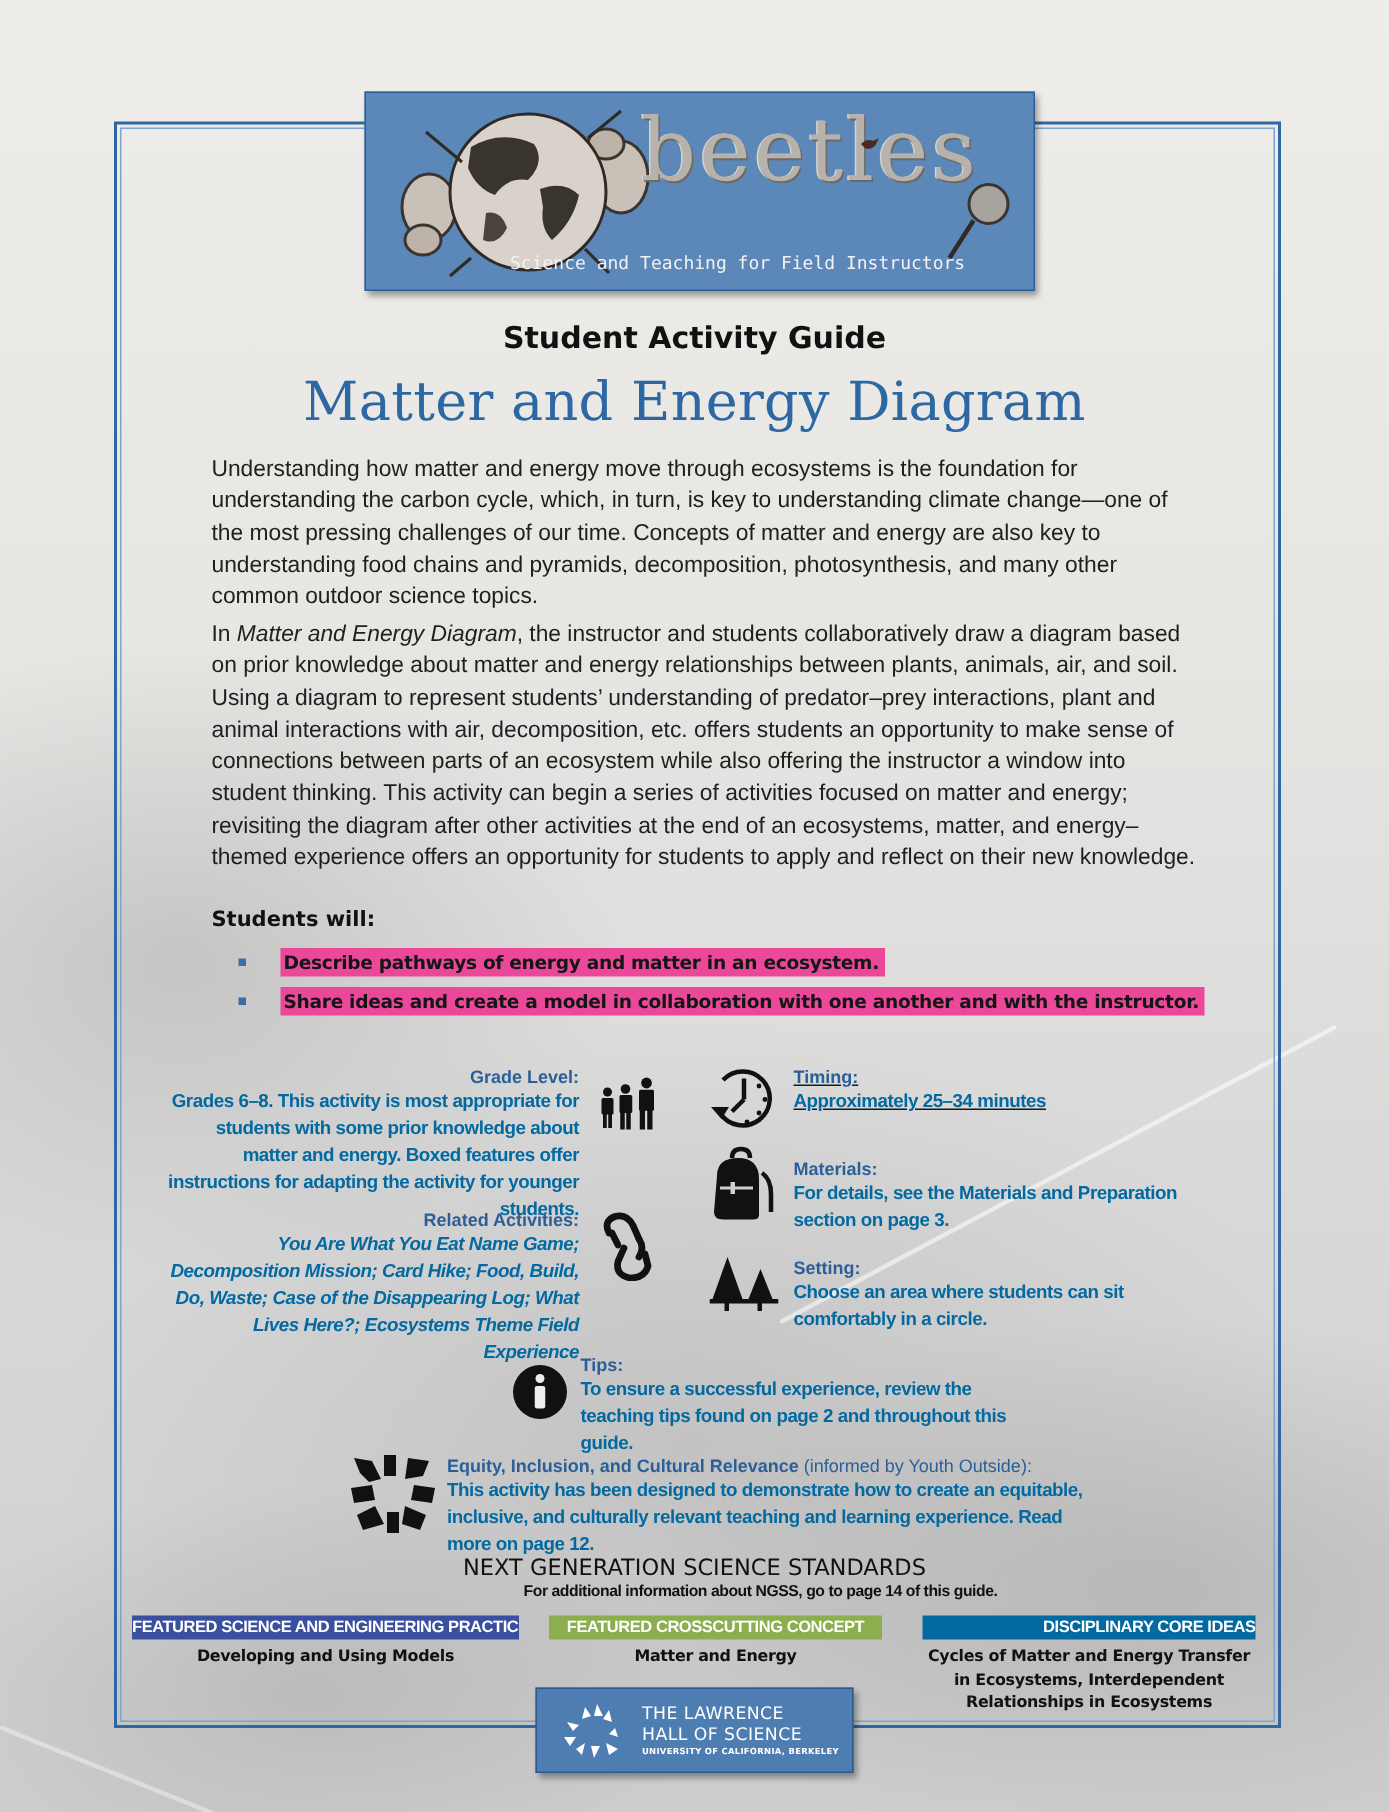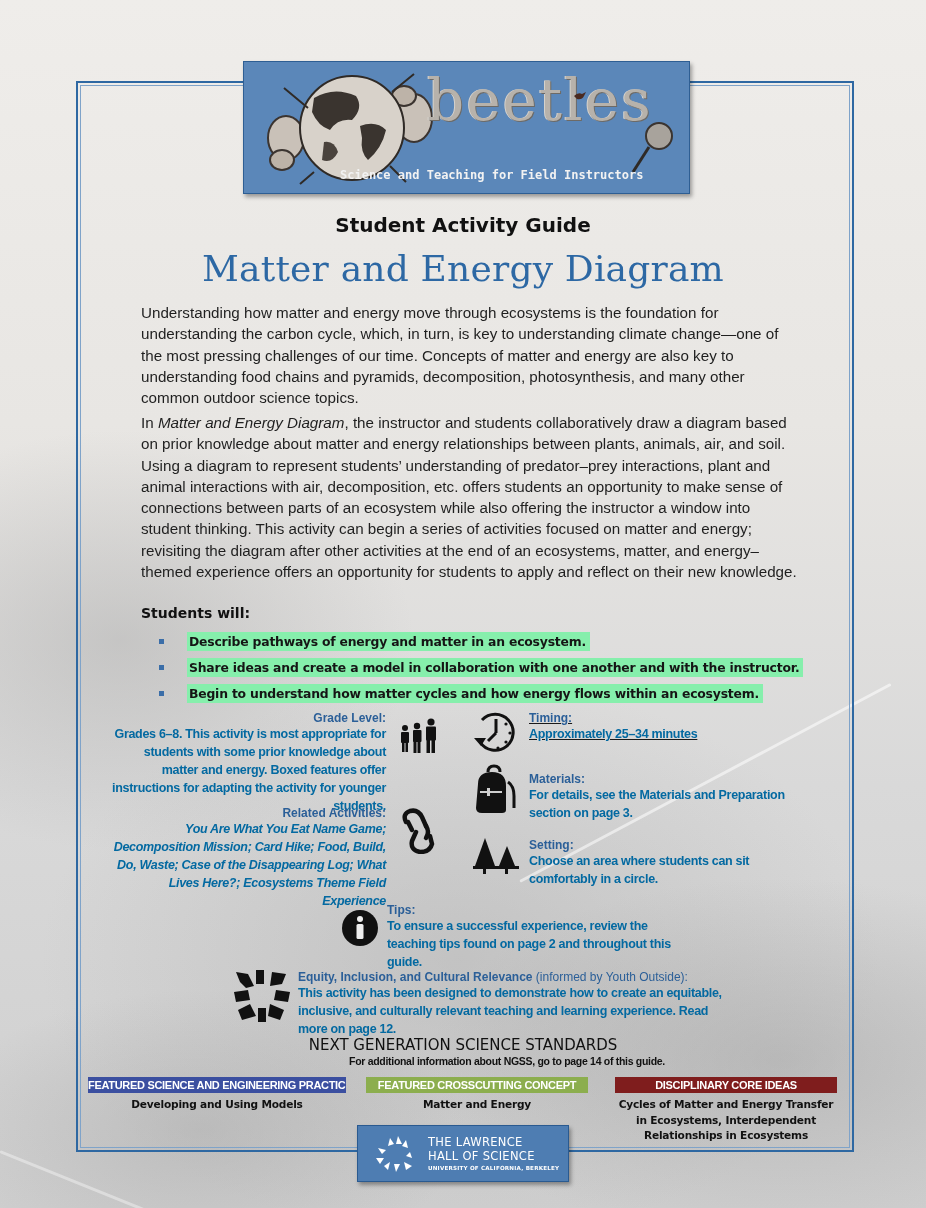--- a/index.html
+++ b/index.html
@@ -39,21 +39,21 @@
   .beetles-logo .globe { position: absolute; left: 20px; top: 6px; width: 170px; height: 118px; }
   .beetles-word {
     position: absolute; left: 183px; top: 4px;
     font-family: "DejaVu Serif", serif; font-size: 58px; letter-spacing: 2px;
     color: #b7b2ab; text-shadow: 1px 1px 0 #6d6a66, -1px 0 0 #d7d3cd;
   }
   .beetles-logo .magnifier { position: absolute; left: 385px; top: 58px; width: 48px; height: 56px; }
   .beetles-logo .bird { position: absolute; left: 328px; top: 28px; width: 16px; height: 12px; }
   .beetles-tagline {
     position: absolute; left: 96px; top: 106px;
-    font-family: "DejaVu Sans Mono", monospace; font-size: 12px; font-weight: bold;
+    font-family: "DejaVu Sans Mono", monospace; font-size: 12px; font-weight: normal;
     color: #f2f2f2; white-space: nowrap;
   }
 
   .guide-label {
     position: absolute; left: 0; width: 926px; top: 213px; text-align: center;
     font-family: "DejaVu Sans", sans-serif; font-weight: bold; font-size: 20px; color: #111;
   }
   .page-title {
     position: absolute; left: 0; width: 926px; top: 248px; text-align: center;
     font-family: "DejaVu Serif", serif; font-size: 36px; color: #2d68a4; letter-spacing: 0.2px;
@@ -75,21 +75,21 @@
   .objectives {
     position: absolute; left: 157px; top: 628px; list-style: none;
   }
   .objectives li {
     position: relative; height: 26px; display: flex; align-items: center;
   }
   .objectives .bullet {
     width: 5px; height: 5px; background: #3b6ea8; margin-right: 23px; margin-left: 2px;
   }
   .objectives .text {
-    background: #86efac; padding: 2px 4px 2px 2px;
+    background: #ec4899; padding: 2px 4px 2px 2px;
     font-family: "DejaVu Sans", sans-serif; font-weight: bold; font-size: 12.4px; color: #151515;
     white-space: nowrap; letter-spacing: -0.2px;
   }
   .info-label {
     font-family: "Liberation Sans", sans-serif; font-weight: bold; font-size: 12px; color: #2b5f98;
   }
   .info-text {
     font-family: "Liberation Sans", sans-serif; font-size: 12.5px; line-height: 18px; color: #0369a1;
     letter-spacing: -0.3px;
   }
@@ -190,24 +190,20 @@
 <div class="objectives-heading">Students will:</div>
 <ul class="objectives">
   <li>
       <span class="bullet"></span>
       <span class="text">Describe pathways of energy and matter in an ecosystem.</span>
     </li>
   <li>
       <span class="bullet"></span>
       <span class="text">Share ideas and create a model in collaboration with one another and with the instructor.</span>
     </li>
-  <li>
-      <span class="bullet"></span>
-      <span class="text">Begin to understand how matter cycles and how energy flows within an ecosystem.</span>
-    </li>
 </ul>
 
 <div class="left-col grade-block">
   <div class="info-label">Grade Level:</div>
   <div class="info-text">Grades 6–8. This activity is most appropriate for students with some prior knowledge about matter and energy. Boxed features offer instructions for adapting the activity for younger students.</div>
 </div>
 <div class="left-col related-block">
   <div class="info-label">Related Activities:</div>
   <div class="info-text">You Are What You Eat Name Game; Decomposition Mission; Card Hike; Food, Build, Do, Waste; Case of the Disappearing Log; What Lives Here?; Ecosystems Theme Field Experience</div>
 </div>
@@ -306,21 +302,21 @@
 
 <div class="ngss-col" style="left:88px;width:258px;">
   <div class="ngss-tag" style="background:#3b4fa0;">FEATURED SCIENCE AND ENGINEERING PRACTICE</div>
   <div class="ngss-val">Developing and Using Models</div>
 </div>
 <div class="ngss-col" style="left:366px;width:222px;">
   <div class="ngss-tag" style="background:#8cae4e;">FEATURED CROSSCUTTING CONCEPT</div>
   <div class="ngss-val">Matter and Energy</div>
 </div>
 <div class="ngss-col" style="left:615px;width:222px;">
-  <div class="ngss-tag" style="background:#7f1d1d;">DISCIPLINARY CORE IDEAS</div>
+  <div class="ngss-tag" style="background:#0369a1;text-align:right;">DISCIPLINARY CORE IDEAS</div>
   <div class="ngss-val">Cycles of Matter and Energy Transfer in Ecosystems, Interdependent Relationships in Ecosystems</div>
 </div>
 
 <div class="lhs-logo">
   <svg class="burst" viewBox="0 0 38 36">
     <g fill="#fff">
       <path d="M14 2 L18 8 L12 10 Z"></path>
       <path d="M22 0 L26 8 L20 8 Z"></path>
       <path d="M30 4 L32 12 L26 10 Z"></path>
       <path d="M2 12 L10 14 L6 18 Z"></path>

